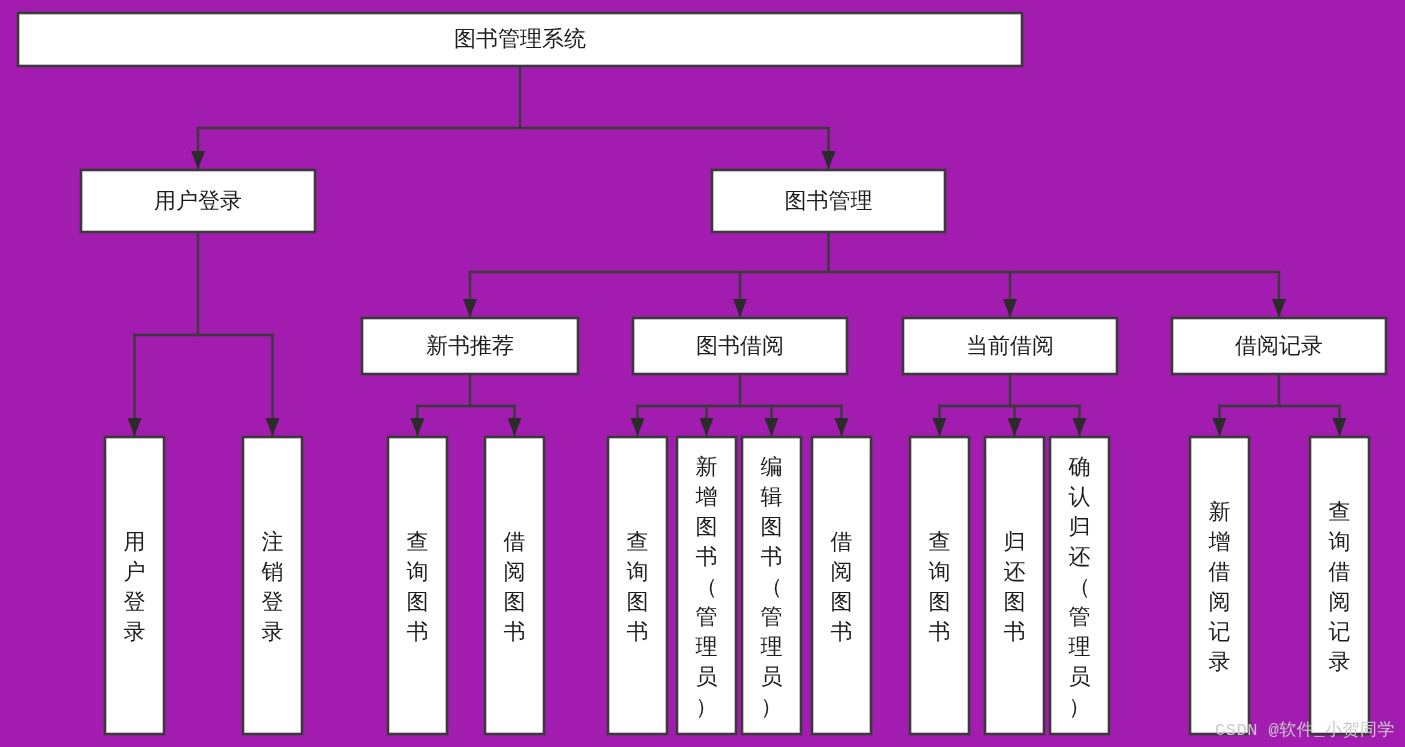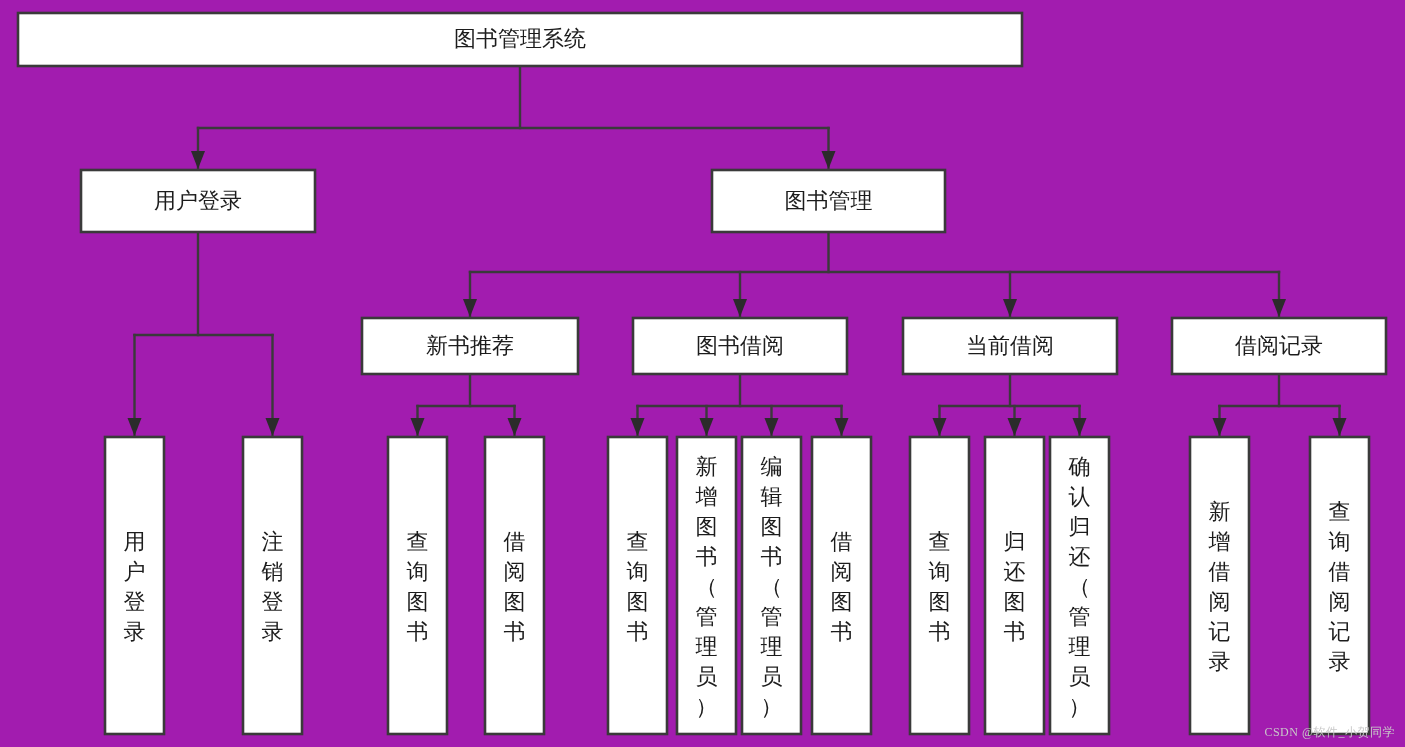--- a/index.html
+++ b/index.html
@@ -50,22 +50,22 @@
   .node-label-v {
     font-family: "Liberation Sans", "DejaVu Sans", sans-serif;
     font-size: 22px;
     fill: #1c1c1c;
     text-anchor: middle;
   }
   .watermark-text {
     position: absolute;
     right: 10px;
     bottom: 6px;
-    font-family: Liberation Serif, serif;
-    font-size: 12px;
+    font-family: Liberation Mono, monospace;
+    font-size: 17px;
     color: #c9c9c9;
     white-space: nowrap;
     letter-spacing: 0.5px;
     user-select: none;
   }
 </style>
 </head>
 <body>
 
 <div id="diagram-root">

